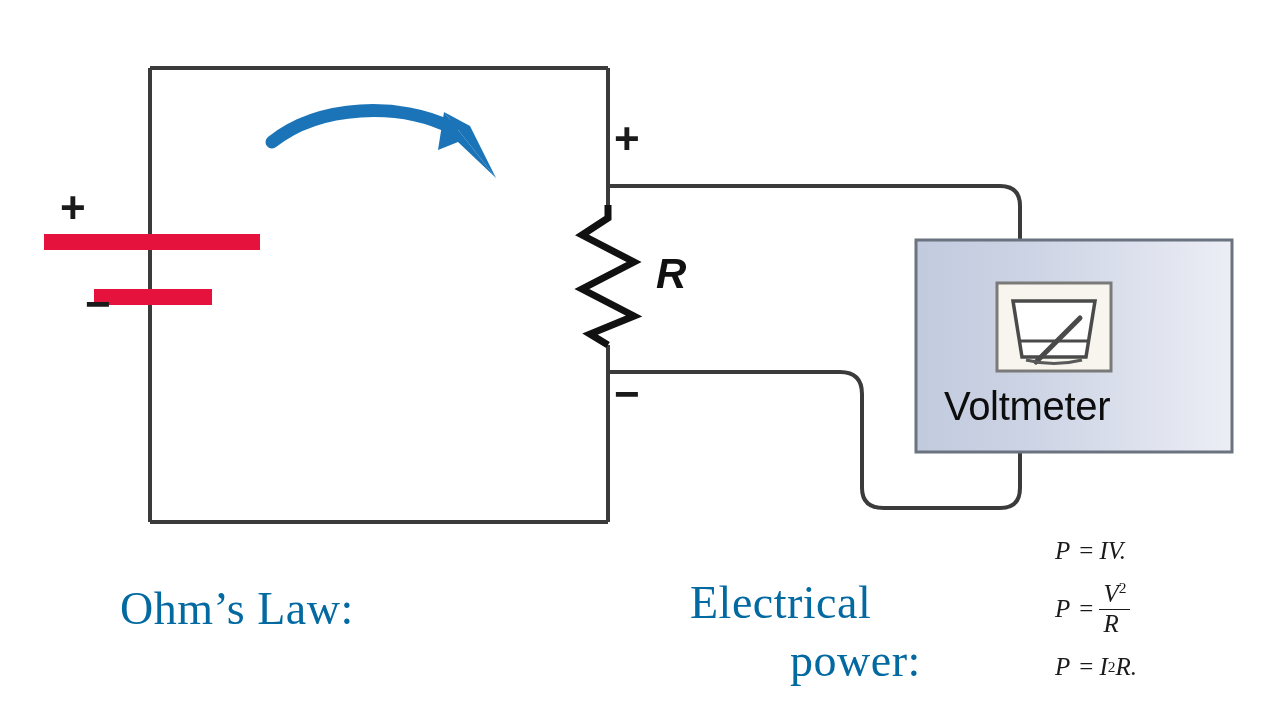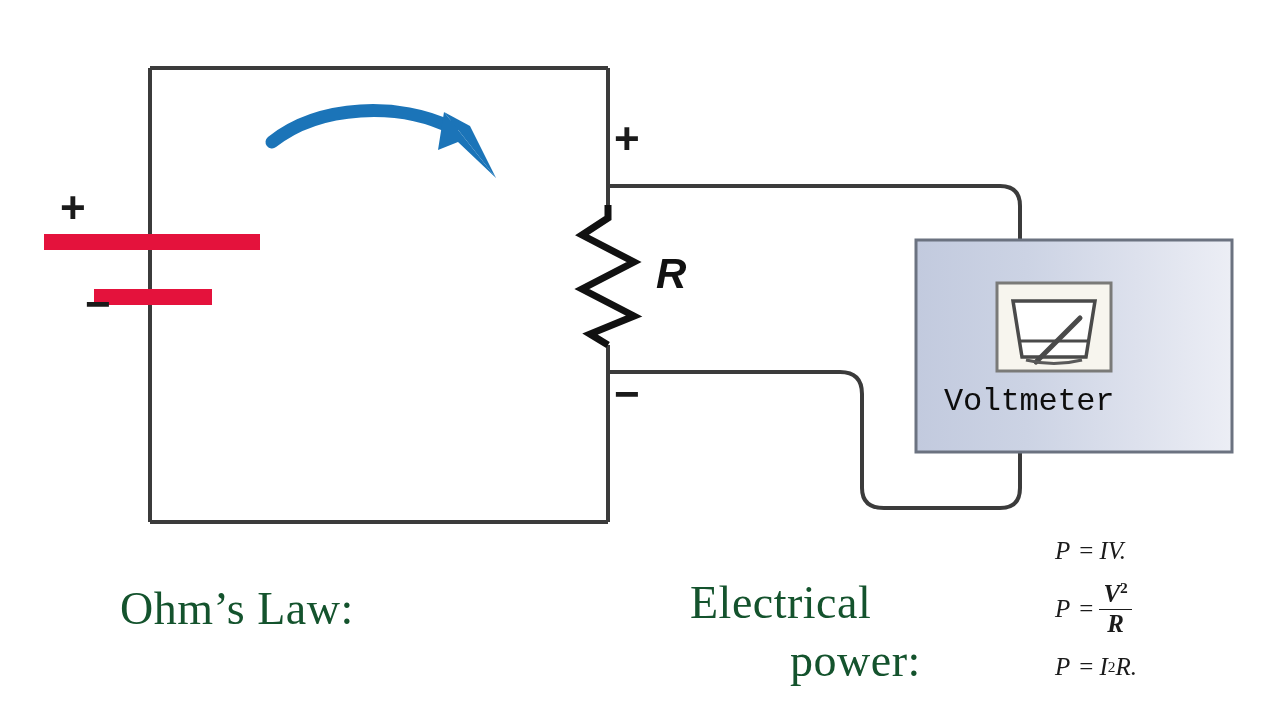--- a/index.html
+++ b/index.html
@@ -22,21 +22,21 @@
     position: absolute;
     left: 0;
     top: 0;
     width: 1280px;
     height: 720px;
   }
 
   
   .txt {
     position: absolute;
-    color: #14532d;
+    color: #0369a1;
     white-space: nowrap;
     line-height: 1;
   }
   .serif-label {
     font-family: "Liberation Serif", serif;
     font-size: 46px;
     letter-spacing: 0.5px;
   }
   .sign {
     font-family: "Liberation Sans", sans-serif;
@@ -51,22 +51,22 @@
     color: #1a1a1a;
   }
   .resistor-label {
     font-family: "Liberation Sans", sans-serif;
     font-style: italic;
     font-size: 42px;
     font-weight: 600;
     color: #111111;
   }
   .meter-caption {
-    font-family: Liberation Mono, monospace;
-    font-size: 32px;
+    font-family: Liberation Sans, sans-serif;
+    font-size: 40px;
     color: #0d0d0d;
     letter-spacing: -0.3px;
   }
   .formula-inline {
     font-family: "Liberation Serif", serif;
     font-style: italic;
     font-size: 40px;
     font-weight: 600;
     color: #1b1b1b;
     letter-spacing: 1px;
@@ -94,24 +94,23 @@
     margin: 0 6px;
   }
   .sup {
     font-size: 0.62em;
     vertical-align: super;
     font-style: normal;
   }
   .frac {
     display: inline-flex;
     flex-direction: column;
-    align-items: center;
+    align-items: flex-start;
     vertical-align: middle;
     line-height: 1.05;
-    font-weight: bold;
   }
   .frac .num { padding: 0 4px; }
   .frac .bar {
     display: block;
     width: 100%;
     min-width: 30px;
     height: 1.6px;
     background: #1b1b1b;
     margin: 1px 0;
   }

